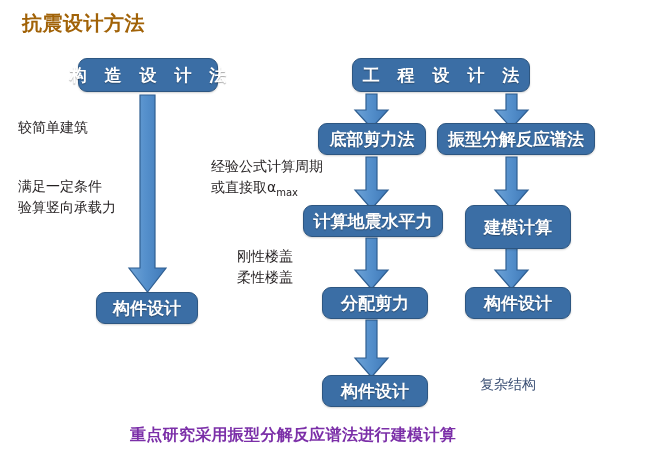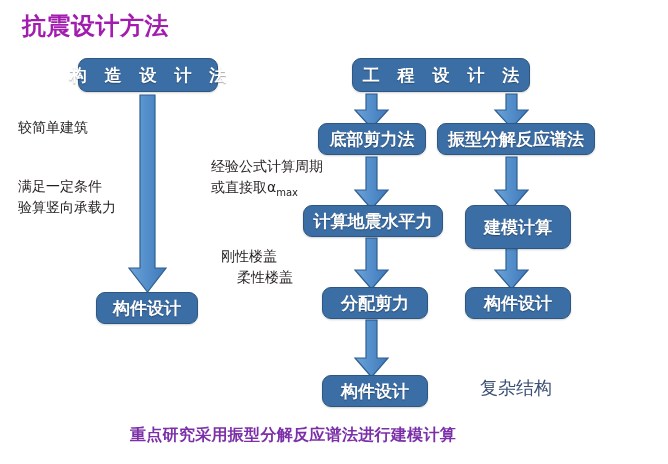--- a/index.html
+++ b/index.html
@@ -19,23 +19,23 @@
     left: 0; top: 0;
     width: 668px;
     height: 464px;
   }
   .abs { position: absolute; }
 
   
   .page-title {
     left: 22px;
     top: 10px;
-    font-size: 24px;
+    font-size: 20px;
     font-weight: bold;
-    color: #a21caf;
+    color: #a16207;
     letter-spacing: 0.5px;
     white-space: nowrap;
     text-align: right;
   }
 
   
   .node {
     box-sizing: border-box;
     background: #3b6ea5;
     border: 1px solid #2d5681;
@@ -66,21 +66,21 @@
     white-space: nowrap;
   }
   .note .sub {
     font-size: 10px;
     vertical-align: sub;
   }
 
   .complex-label {
     font-family: "DejaVu Serif", "Liberation Serif", serif;
     color: #3a4f74;
-    font-size: 18px;
+    font-size: 14px;
     white-space: nowrap;
   }
 
   
   .caption {
     font-size: 16px;
     font-weight: bold;
     color: #7b2fa8;
     white-space: nowrap;
     letter-spacing: 0.3px;
@@ -140,21 +140,21 @@
 
   <div class="abs node normal" style="left:318px; top:123px; width:108px; height:32px;">底部剪力法</div>
 
   <div class="abs note" style="left:211px; top:178px;">
     <span>或直接取α</span><span class="sub">max</span>
   </div>
   <div class="abs note" style="left:211px; top:157px;">经验公式计算周期</div>
 
   <div class="abs node normal" style="left:303px; top:205px; width:140px; height:32px;">计算地震水平力</div>
 
-  <div class="abs note" style="left:221px; top:247px;">刚性楼盖</div>
+  <div class="abs note" style="left:237px; top:247px;">刚性楼盖</div>
   <div class="abs note" style="left:237px; top:268px;">柔性楼盖</div>
 
   <div class="abs node normal" style="left:322px; top:287px; width:106px; height:32px;">分配剪力</div>
 
   <div class="abs node normal" style="left:322px; top:375px; width:106px; height:32px;">构件设计</div>
 
   <div class="abs node normal" style="left:437px; top:123px; width:158px; height:32px;">振型分解反应谱法</div>
 
   <div class="abs node normal" style="left:465px; top:205px; width:106px; height:44px;">建模计算</div>
 

